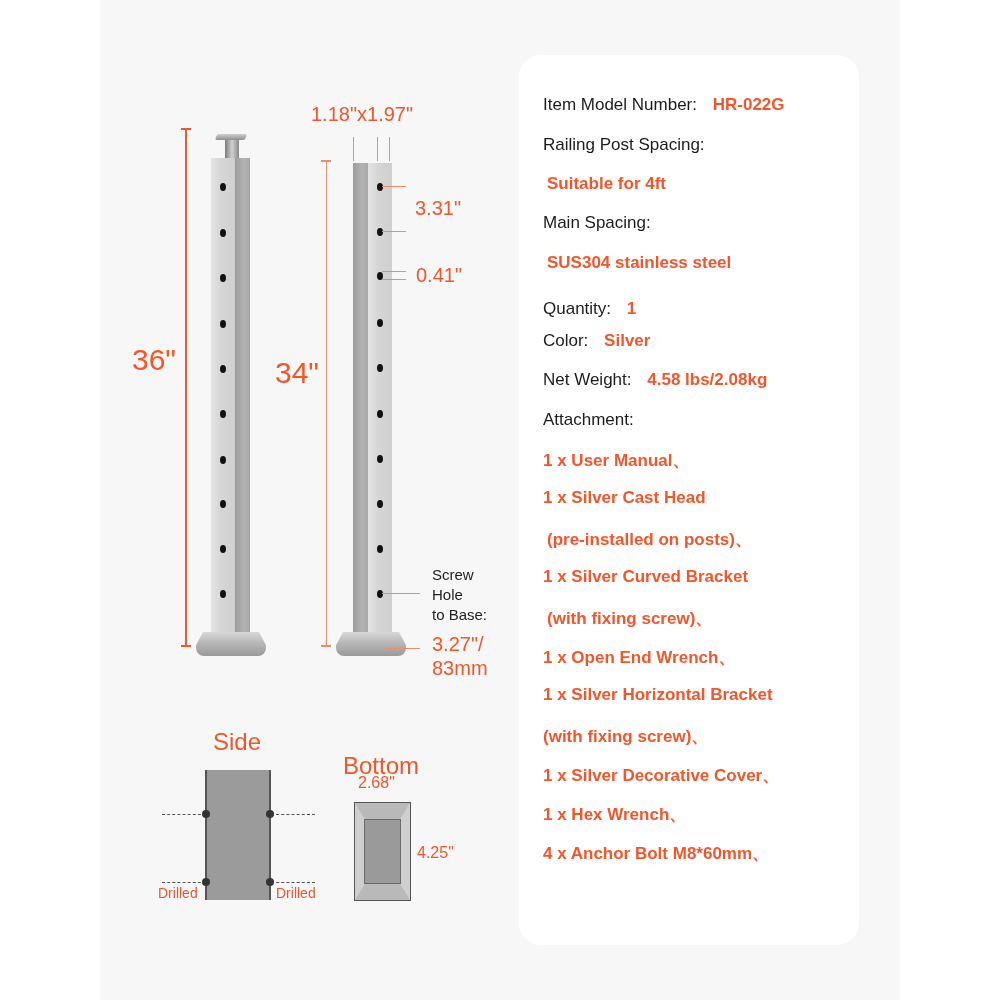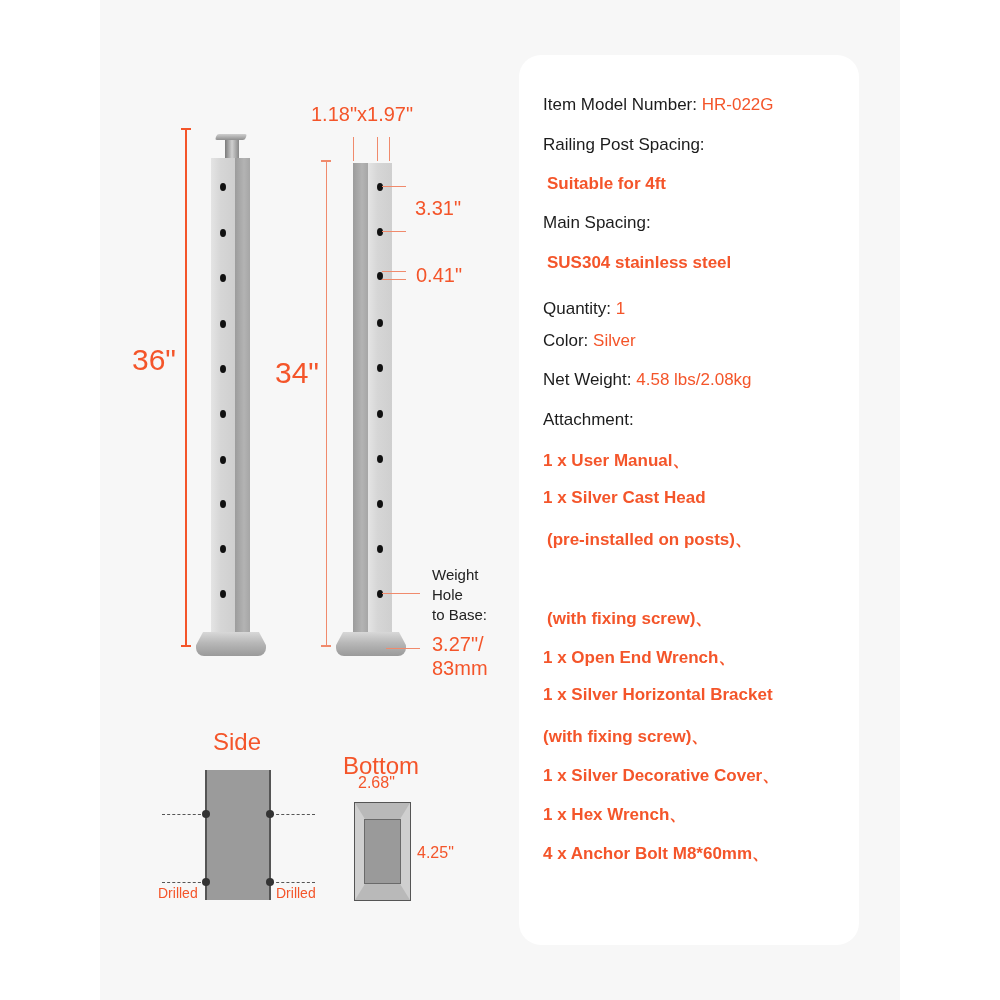--- a/index.html
+++ b/index.html
@@ -70,21 +70,21 @@
     
     .card {
       position: absolute; left: 519px; top: 55px; width: 340px; height: 890px;
       background: #ffffff; border-radius: 22px;
     }
     .spec-line {
       position: absolute; left: 24px; font-size: 17px; white-space: nowrap;
       font-family: "Liberation Sans", sans-serif;
     }
     .spec-line .lbl { color: #1c1c1c; }
-    .spec-line .val { color: #f4552a; font-weight: normal; }
+    .spec-line .val { color: #f4552a; font-weight: bold; margin-left: 11px; }
     .spec-line.orange-line { color: #f4552a; font-weight: bold; }
   </style>
 </head>
 <body>
 
 <div class="panel"></div>
 
 <div>
 
   <div class="cap" style="left:181px; top:128px;"></div>
@@ -143,21 +143,21 @@
   <div class="hline" style="left:382px; top:231px; width:24px;"></div>
   <div class="hline" style="left:382px; top:271px; width:24px;"></div>
   <div class="hline" style="left:382px; top:279px; width:24px;"></div>
   <div class="hline" style="left:382px; top:593px; width:38px;"></div>
   <div class="hline" style="left:386px; top:648px; width:34px;"></div>
 
   <div class="abs mid-dim" style="left:415px; top:197px;">3.31"</div>
   <div class="abs mid-dim" style="left:416px; top:264px;">0.41"</div>
 
   <div class="abs note-dark" style="left:432px; top:565px;">
-    <div>Weight</div>
+    <div>Screw</div>
     <div>Hole</div>
     <div>to Base:</div>
   </div>
   <div class="abs note-orange" style="left:432px; top:632px; font-size:20px;">
     <div>3.27"/</div>
     <div>83mm</div>
   </div>
 </div>
 
 <div>
@@ -211,20 +211,21 @@
     <span class="lbl">Net Weight:</span>
     <span class="val">4.58 lbs/2.08kg</span>
   </div>
   <div class="spec-line" style="top:355px;">
     <span class="lbl">Attachment:</span>
   </div>
 
   <div class="spec-line orange-line" style="top:394px;">1 x User Manual、</div>
   <div class="spec-line orange-line" style="top:433px;">1 x Silver Cast Head</div>
   <div class="spec-line orange-line" style="top:473px; left:28px;"> (pre-installed on posts)、</div>
+  <div class="spec-line orange-line" style="top:512px;">1 x Silver Curved Bracket</div>
   <div class="spec-line orange-line" style="top:552px; left:28px;"> (with fixing screw)、</div>
   <div class="spec-line orange-line" style="top:591px;">1 x Open End Wrench、</div>
   <div class="spec-line orange-line" style="top:630px;">1 x Silver Horizontal Bracket</div>
   <div class="spec-line orange-line" style="top:670px;">(with fixing screw)、</div>
   <div class="spec-line orange-line" style="top:709px;">1 x Silver Decorative  Cover、</div>
   <div class="spec-line orange-line" style="top:748px;">1 x Hex Wrench、</div>
   <div class="spec-line orange-line" style="top:787px;">4 x Anchor Bolt M8*60mm、</div>
 </div>
 
 </body></html>

